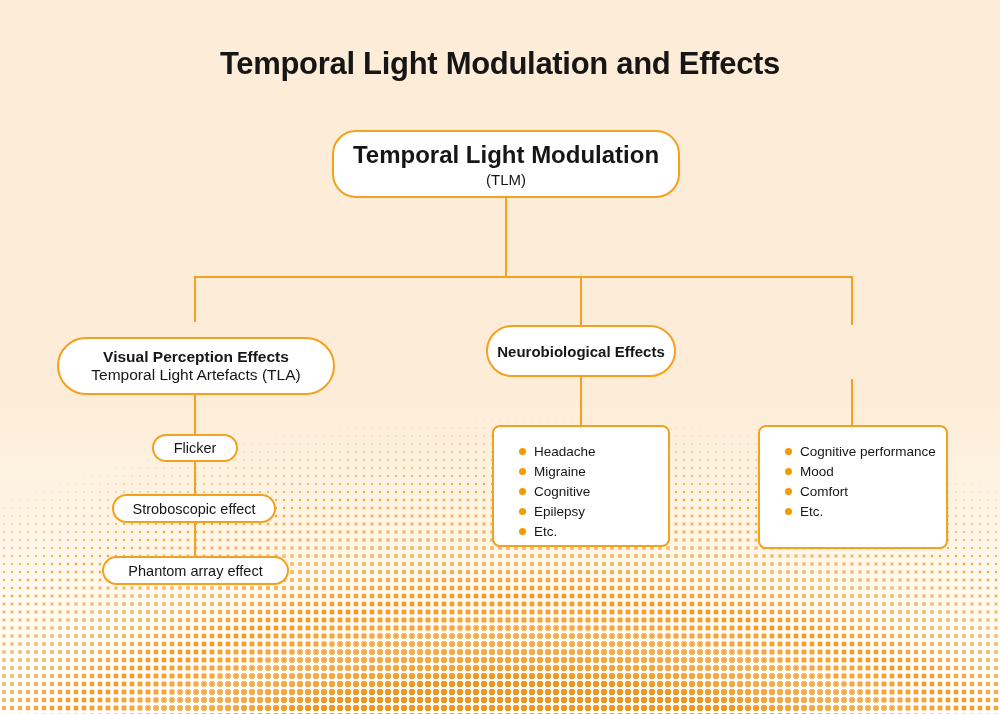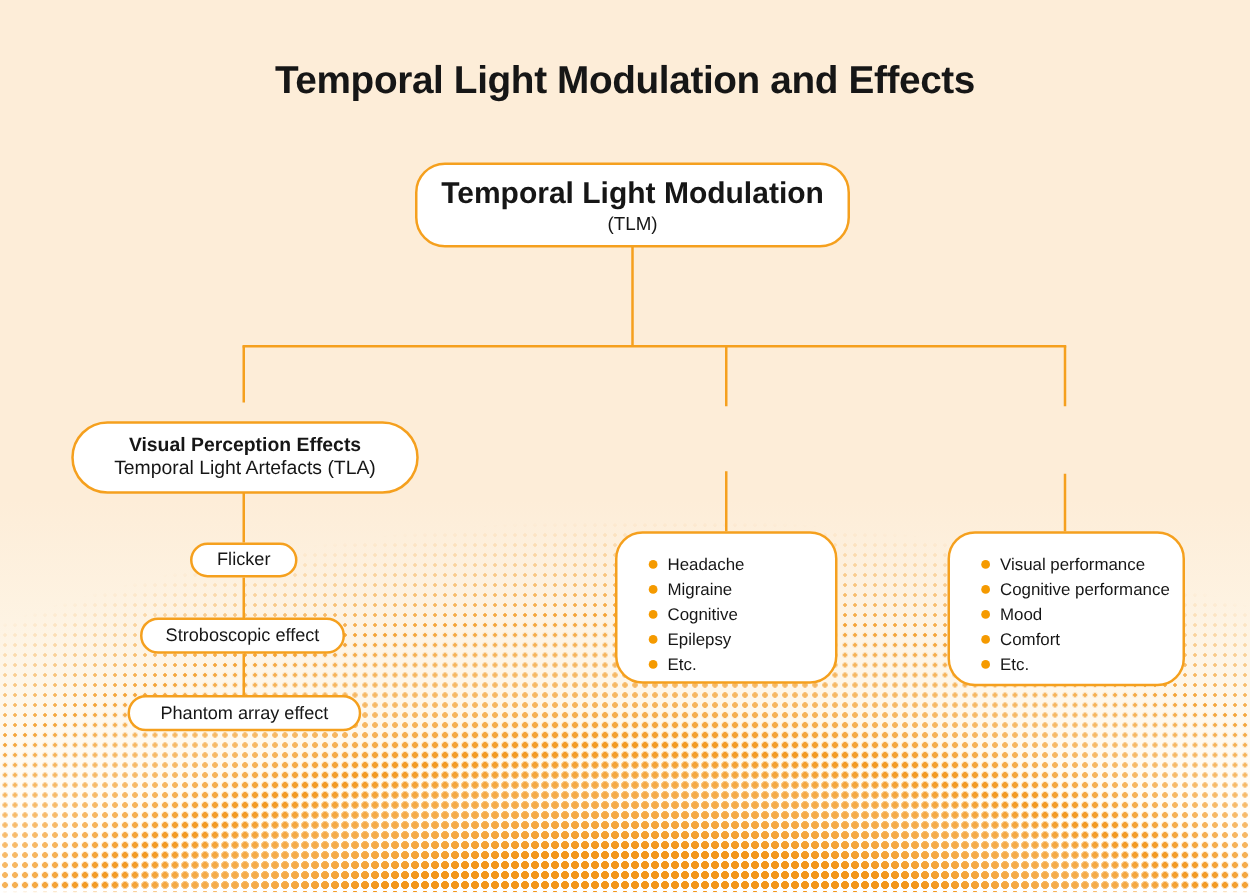--- a/index.html
+++ b/index.html
@@ -70,21 +70,21 @@
     border:2px solid var(--accent);border-radius:15px;
     display:flex;align-items:center;justify-content:center;
     font-size:14.5px;
   }
   .leaf-flicker{left:152px;top:434px;width:86px;height:28px;}
   .leaf-strobo{left:112px;top:494px;width:164px;height:29px;}
   .leaf-phantom{left:102px;top:556px;width:187px;height:29px;}
   
   .listbox{
     position:absolute;background:var(--node-bg);
-    border:2px solid var(--accent);border-radius:22px;
+    border:2px solid var(--accent);border-radius:8px;
     padding:14px 21px 10px 25px;
   }
   .listbox-neuro{left:492px;top:425px;width:178px;height:122px;}
   .listbox-cog{left:758px;top:425px;width:190px;height:124px;}
   .li{display:flex;align-items:center;font-size:13.5px;height:20px;white-space:nowrap;}
   .bullet{
     width:7px;height:7px;border-radius:50%;
     background:var(--bullet);margin-right:8px;flex:0 0 auto;
   }
 </style>
@@ -113,20 +113,23 @@
   <div class="node node-root">
     <div class="t1">Temporal Light Modulation</div>
     <div class="t2">(TLM)</div>
   </div>
 
   <div class="node node-visual">
     <div class="t1">Visual Perception Effects</div>
     <div class="t2">Temporal Light Artefacts (TLA)</div>
   </div>
 
+  <div class="node node-neuro">
+    <div>Neurobiological Effects</div>
+  </div>
 
 
   <div class="leaf leaf-flicker">
     <span>Flicker</span>
   </div>
   <div class="leaf leaf-strobo">
     <span>Stroboscopic effect</span>
   </div>
   <div class="leaf leaf-phantom">
     <span>Phantom array effect</span>
@@ -151,24 +154,20 @@
     </div>
     <div class="li">
       <span class="bullet"></span>
       <span>Etc.</span>
     </div>
   </div>
 
   <div class="listbox listbox-cog">
     <div class="li">
       <span class="bullet"></span>
-      <span>Visual performance</span>
-    </div>
-    <div class="li">
-      <span class="bullet"></span>
       <span>Cognitive performance</span>
     </div>
     <div class="li">
       <span class="bullet"></span>
       <span>Mood</span>
     </div>
     <div class="li">
       <span class="bullet"></span>
       <span>Comfort</span>
     </div>

